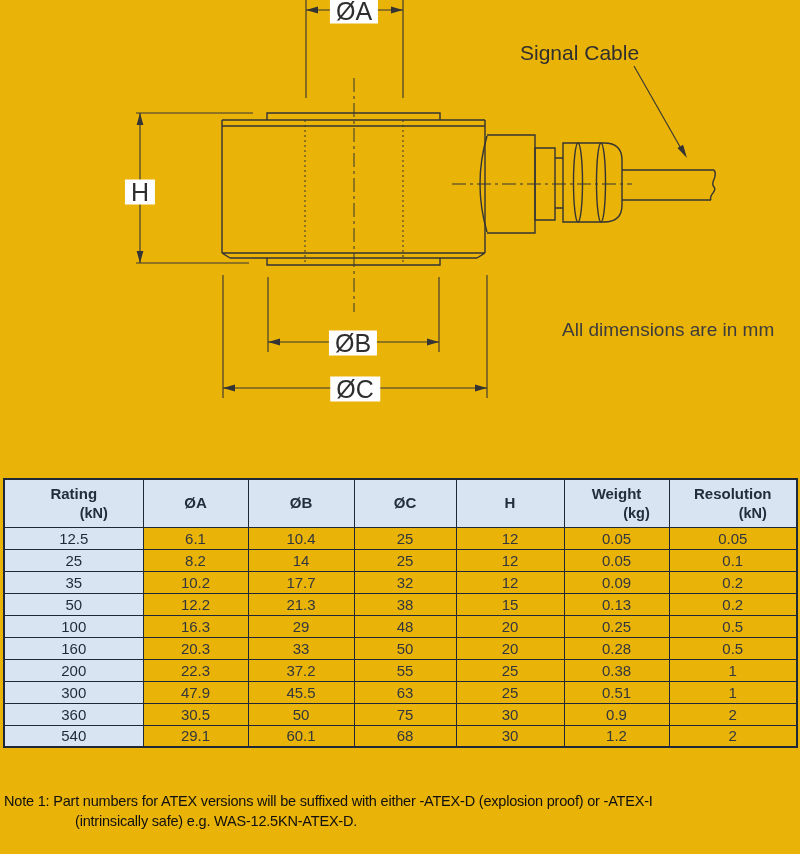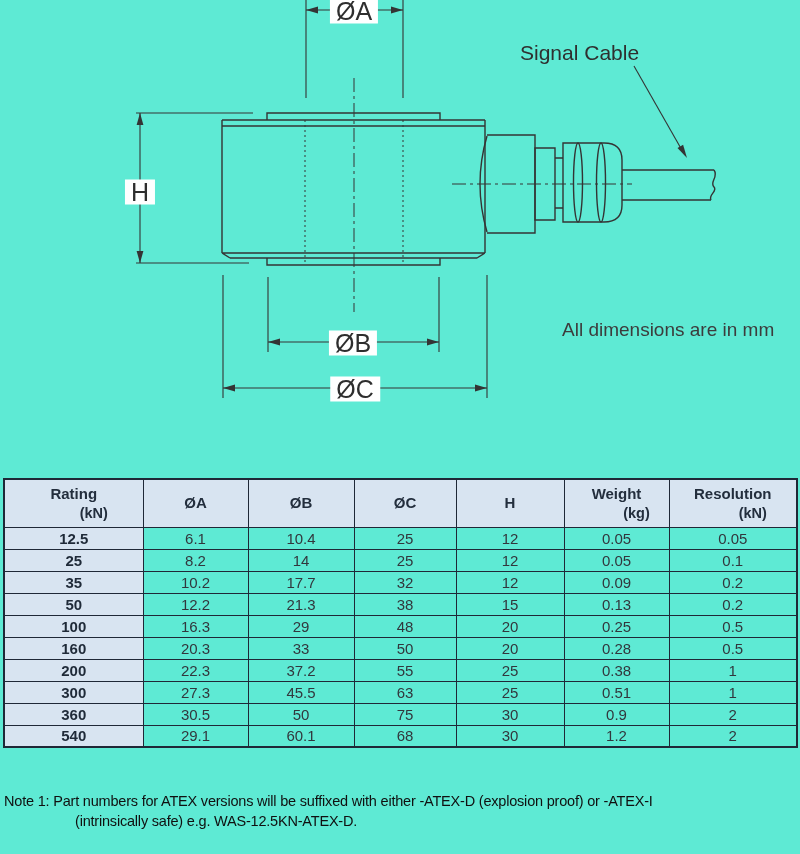--- a/index.html
+++ b/index.html
@@ -1,38 +1,38 @@
 <!DOCTYPE html>
 <html><head>
 <meta charset="utf-8">
 <style>
   html,body{margin:0;padding:0;background:#ffffff;}
   body{width:800px;height:854px;position:relative;font-family:"Liberation Sans","DejaVu Sans",sans-serif;}
-  .page{position:absolute;inset:0;background:#5eead4;overflow:hidden;}
+  .page{position:absolute;inset:0;background:#eab308;overflow:hidden;}
 
   
   .diagram{position:absolute;left:0;top:0;width:800px;height:470px;}
   .diagram svg{position:absolute;left:0;top:0;}
   .dim-label{position:absolute;transform:translate(-50%,-50%);background:#fff;padding:0 6px;
              font-size:25px;color:#2e2e2e;white-space:nowrap;line-height:1;}
   .plain-label{position:absolute;color:#3a3a3a;white-space:nowrap;line-height:1;}
   .signal-cable{left:520px;top:42px;font-size:21px;color:#2f2f2f;}
   .units-note{left:562px;top:320px;font-size:19px;color:#3c3c3c;}
 
   
   .spec-table{position:absolute;left:3px;top:478px;border-collapse:collapse;table-layout:fixed;
               width:793px;border:2px solid #1f2837;}
   .spec-table th,.spec-table td{border:1px solid #1f2837;text-align:center;vertical-align:middle;
               padding:0;overflow:hidden;}
   .spec-table thead tr{height:48px;}
   .spec-table tbody tr{height:22px;}
   .spec-table th{background:#d8e4f1;color:#232e3d;font-weight:bold;font-size:15px;line-height:1.25;}
   .spec-table th .hsub{font-weight:bold;font-size:14.5px;padding-left:40px;}
   .spec-table td{font-size:15px;color:#32373d;font-weight:normal;}
-  .spec-table td.c0{background:#d8e4f1;color:#1f2a38;font-weight:bold;}
+  .spec-table td.c0{background:#d8e4f1;color:#1f2a38;font-weight:normal;}
 
   
   .notes{position:absolute;left:4px;top:792px;width:794px;font-size:14.5px;font-weight:normal;
          letter-spacing:-0.2px;color:#101010;line-height:19.5px;}
   .notes .cont{padding-left:71px;}
 </style>
 </head>
 <body>
 
 <div class="page">
@@ -214,21 +214,21 @@
         <td class="c0">200</td>
         <td>22.3</td>
         <td>37.2</td>
         <td>55</td>
         <td>25</td>
         <td>0.38</td>
         <td>1</td>
       </tr>
       <tr>
         <td class="c0">300</td>
-        <td>27.3</td>
+        <td>47.9</td>
         <td>45.5</td>
         <td>63</td>
         <td>25</td>
         <td>0.51</td>
         <td>1</td>
       </tr>
       <tr>
         <td class="c0">360</td>
         <td>30.5</td>
         <td>50</td>

